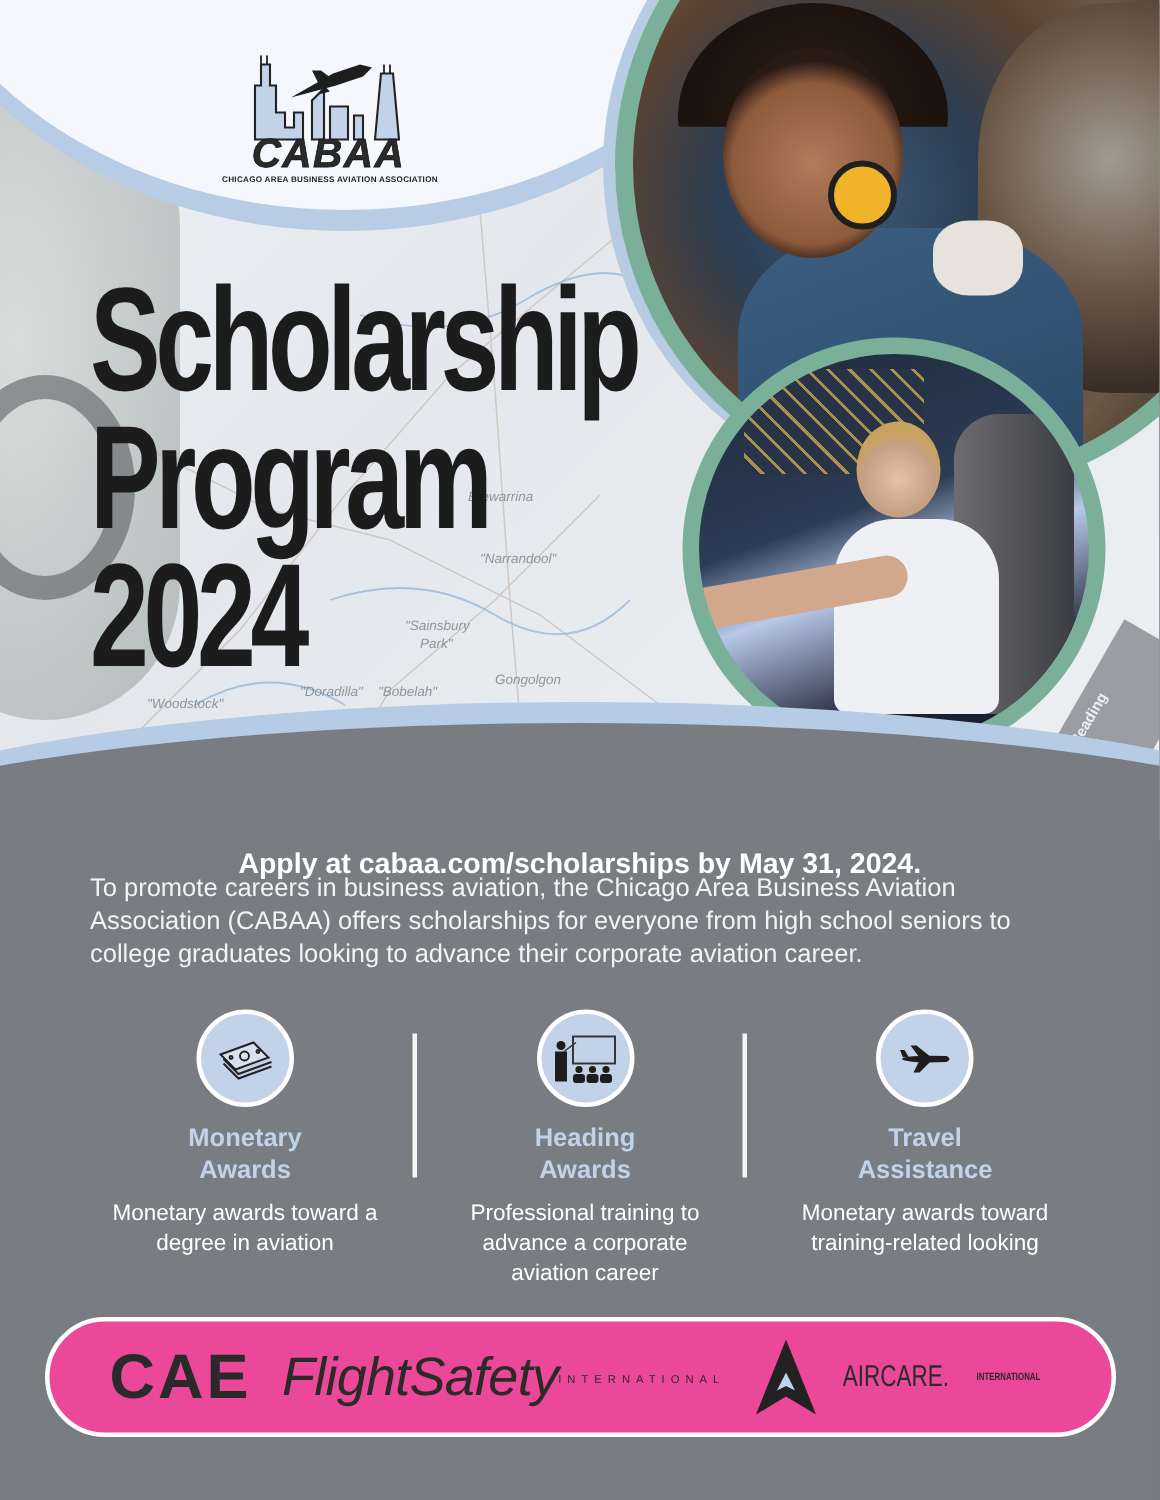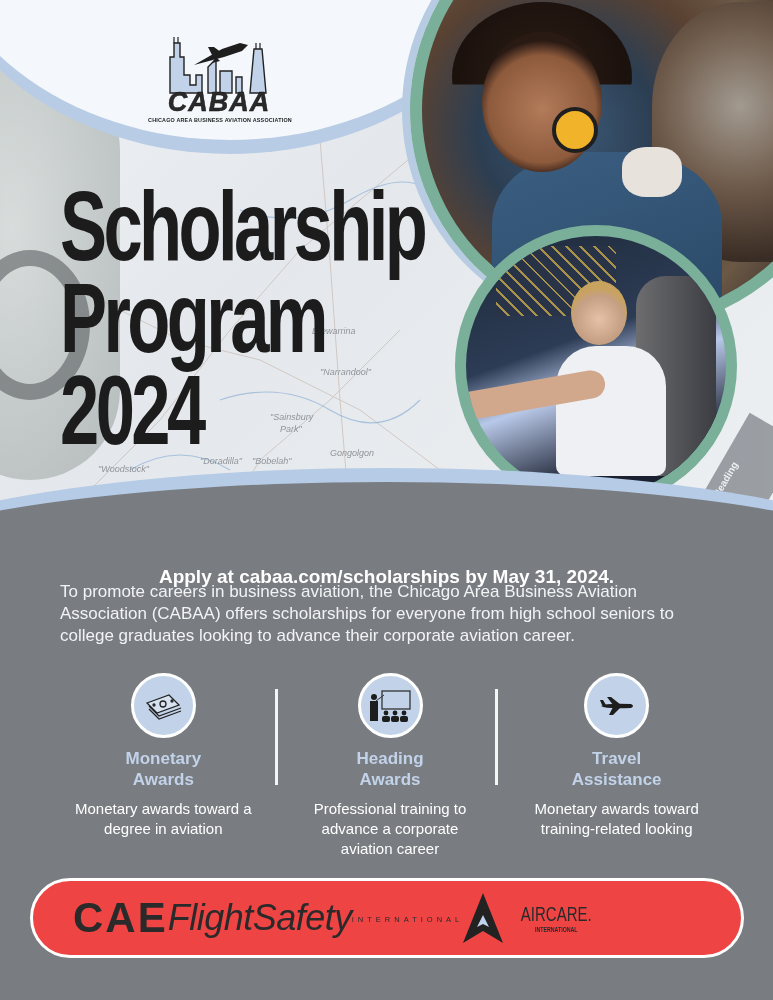--- a/index.html
+++ b/index.html
@@ -68,27 +68,27 @@
 
   .features { position: absolute; left: 50px; top: 673px; width: 680px; height: 190px; display: flex; }
   .feature { flex: 1; display: flex; flex-direction: column; align-items: center; text-align: center; }
   .feature .circle { width: 65px; height: 65px; border-radius: 50%; background: #c2d3e9; border: 3px solid #fff;
     display: flex; align-items: center; justify-content: center; }
   .feature .name { margin-top: 10px; color: #c2d3e9; font-weight: 700; font-size: 17px; line-height: 21px; }
   .feature .desc { margin-top: 9px; color: #fff; font-size: 15px; line-height: 20px; }
   .divider { position: absolute; top: 689px; width: 3px; height: 96px; background: #f5f5f5; }
 
   .sponsors { position: absolute; left: 30px; top: 878px; width: 714px; height: 80px; border-radius: 40px;
-    background: #ef4444; border: 3px solid #fff; display: flex; align-items: center; justify-content: flex-start; padding: 0 40px; }
+    background: #ec4899; border: 3px solid #fff; display: flex; align-items: center; justify-content: space-between; padding: 0 40px; }
   .cae { font-weight: 700; font-size: 42px; color: #2a2a2a; letter-spacing: 2px; }
   .fs { display: flex; flex-direction: row; align-items: center; }
   .fs-main { font-style: italic; font-size: 36px; color: #2a2a2a; letter-spacing: -0.5px; line-height: 36px; }
   .fs-sub { font-size: 7.5px; letter-spacing: 4px; color: #2a2a2a; margin-top: 2px; }
   .aircare { display: flex; align-items: center; gap: 6px; }
-  .aircare-text { display: flex; flex-direction: column; align-items: center; }
+  .aircare-text { display: flex; flex-direction: row; align-items: center; }
   .aircare-main { font-size: 20px; color: #2a2a2a; letter-spacing: 0; transform: scaleX(0.75); }
   .aircare-sub { font-size: 7px; font-weight: 700; color: #2a2a2a; transform: scaleX(0.75); }
 </style>
 </head>
 <body>
 
 <div class="hero">
   <svg class="map-lines" width="773" height="560" viewBox="0 0 773 560">
     <g stroke="#c9b9b0" stroke-width="1" fill="none" opacity="0.7">
       <path d="M60 520 L160 420 L230 330 L300 250 L420 150"></path>

